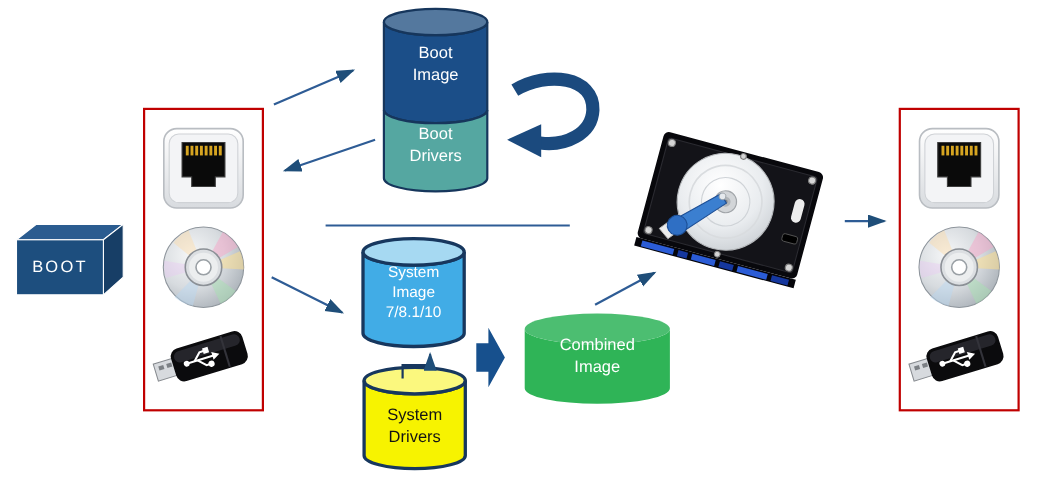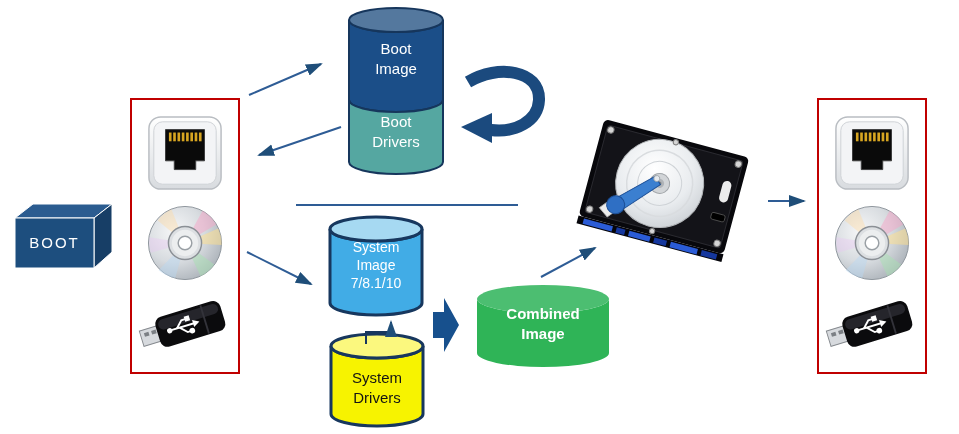--- a/index.html
+++ b/index.html
@@ -174,21 +174,21 @@
     <path d="M4,16 A46,12 0 0 0 96,16 L96,84 A46,12 0 0 1 4,84 Z" fill="#F7F300" stroke="#17375E" stroke-width="3"></path>
     <ellipse cx="50" cy="16" rx="46" ry="12" fill="#FBF87E" stroke="#17375E" stroke-width="3"></ellipse>
   </svg>
   <div class="cyl-label" style="left:327px;top:368px;width:100px;font-size:15px;color:#141414;">System
 Drivers</div>
 
   <svg class="abs" style="left:472px;top:281px" width="142" height="90">
     <path d="M5,18 A66,14 0 0 0 137,18 L137,72 A66,14 0 0 1 5,72 Z" fill="#2FB457"></path>
     <ellipse cx="71" cy="18" rx="66" ry="14" fill="#4CBE71"></ellipse>
   </svg>
-  <div class="cyl-label" style="left:472px;top:304px;width:142px;font-size:15px;font-weight:bold;">Combined
+  <div class="cyl-label" style="left:472px;top:304px;width:142px;font-size:15px;">Combined
 Image</div>
 
   <svg class="abs" style="left:566px;top:116px" width="190" height="150">
     <use href="#sym-hdd" width="100%" height="100%"></use>
   </svg>
 
   <svg class="abs" style="left:0;top:0" width="959" height="434">
     <defs>
       <marker id="arr" markerWidth="9" markerHeight="7" refX="7.5" refY="3" orient="auto">
         <path d="M0,0 L8.5,3 L0,6 Z" fill="#1F4E79"></path>

